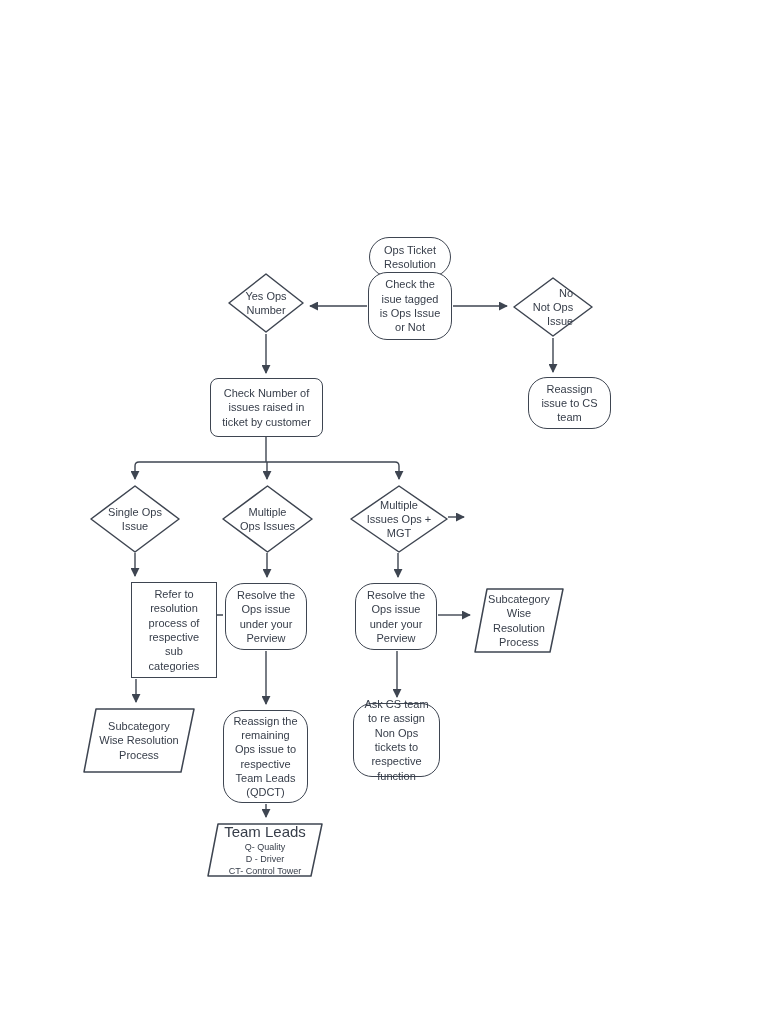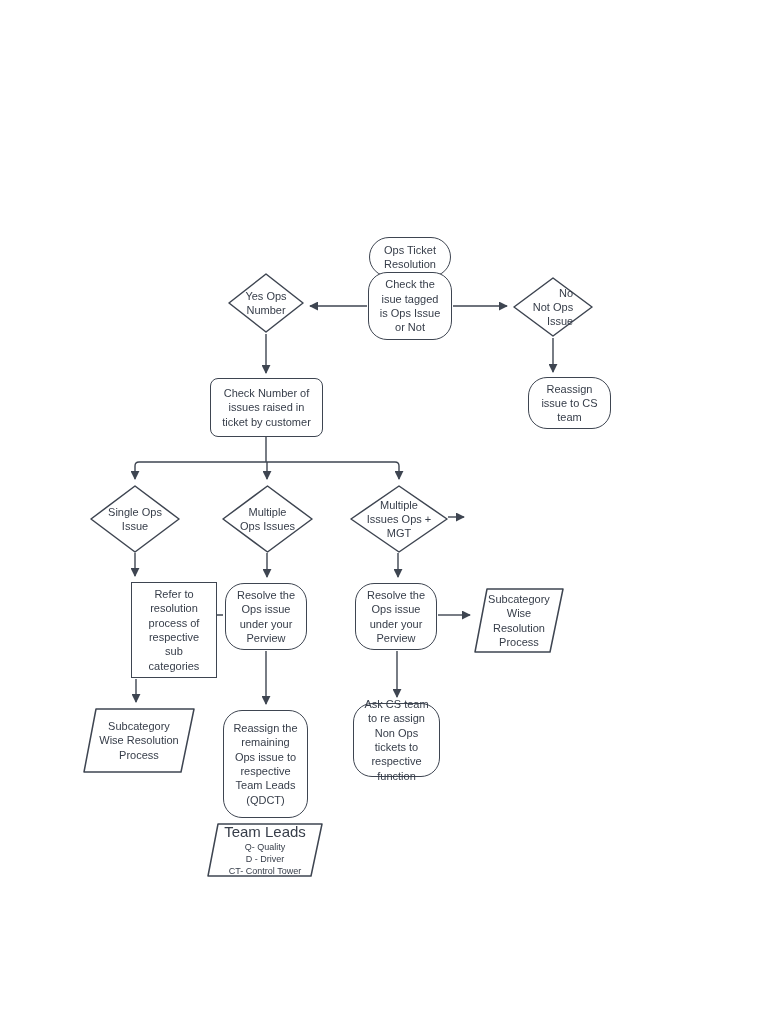--- a/index.html
+++ b/index.html
@@ -175,21 +175,21 @@
 
   <div class="node svgshape" style="left:83px;top:708px;width:112px;height:65px;">
     <svg class="bg" viewBox="0 0 112 65" preserveAspectRatio="none">
       <polygon points="13,1 111,1 98,64 1,64"></polygon>
     </svg>
     <span class="txt">Subcategory
 Wise Resolution
 Process</span>
   </div>
 
-  <div class="node rectshape" style="left:223px;top:710px;width:85px;height:108px;">
+  <div class="node rectshape" style="left:223px;top:710px;width:85px;height:93px;">
     <span class="txt">Reassign the
 remaining
 Ops issue to
 respective
 Team Leads
 (QDCT)</span>
   </div>
 
   <div class="node svgshape" style="left:207px;top:823px;width:116px;height:54px;">
     <svg class="bg" viewBox="0 0 116 54" preserveAspectRatio="none">

